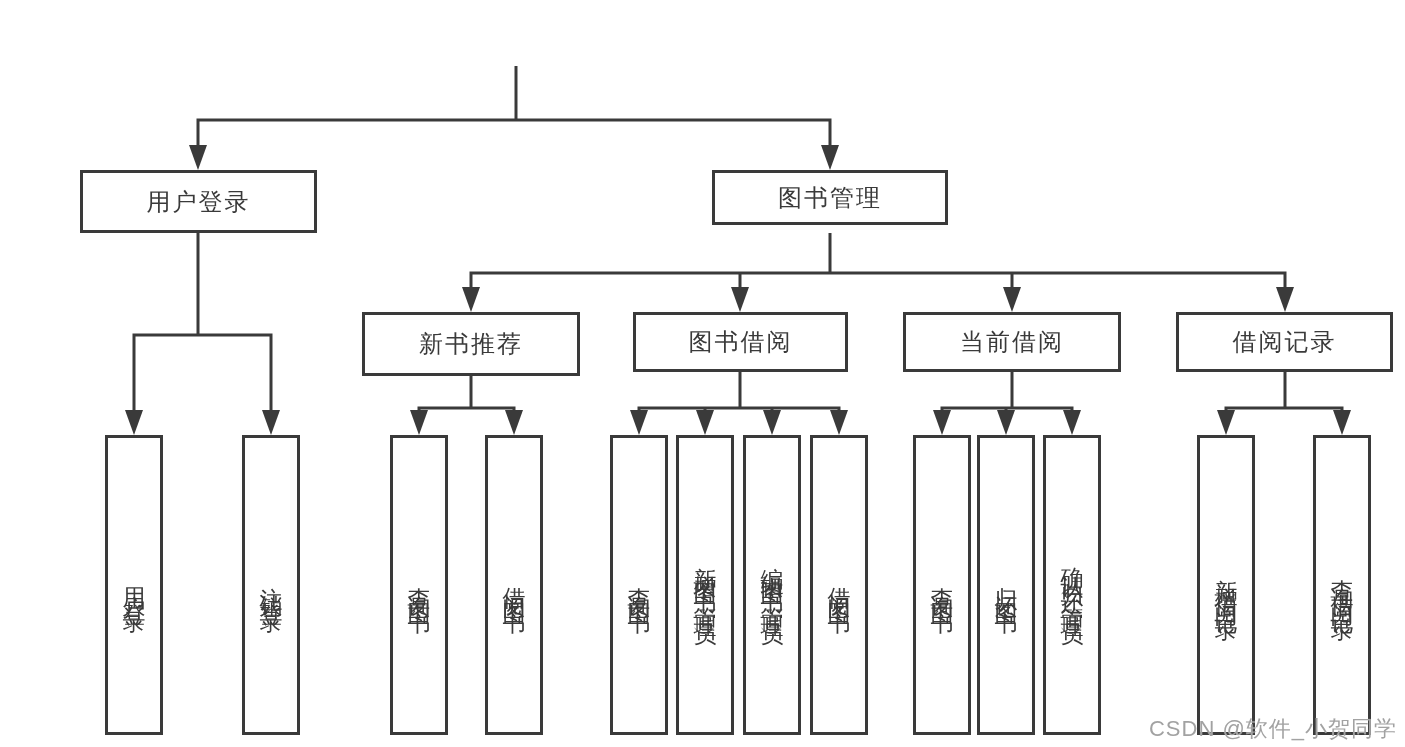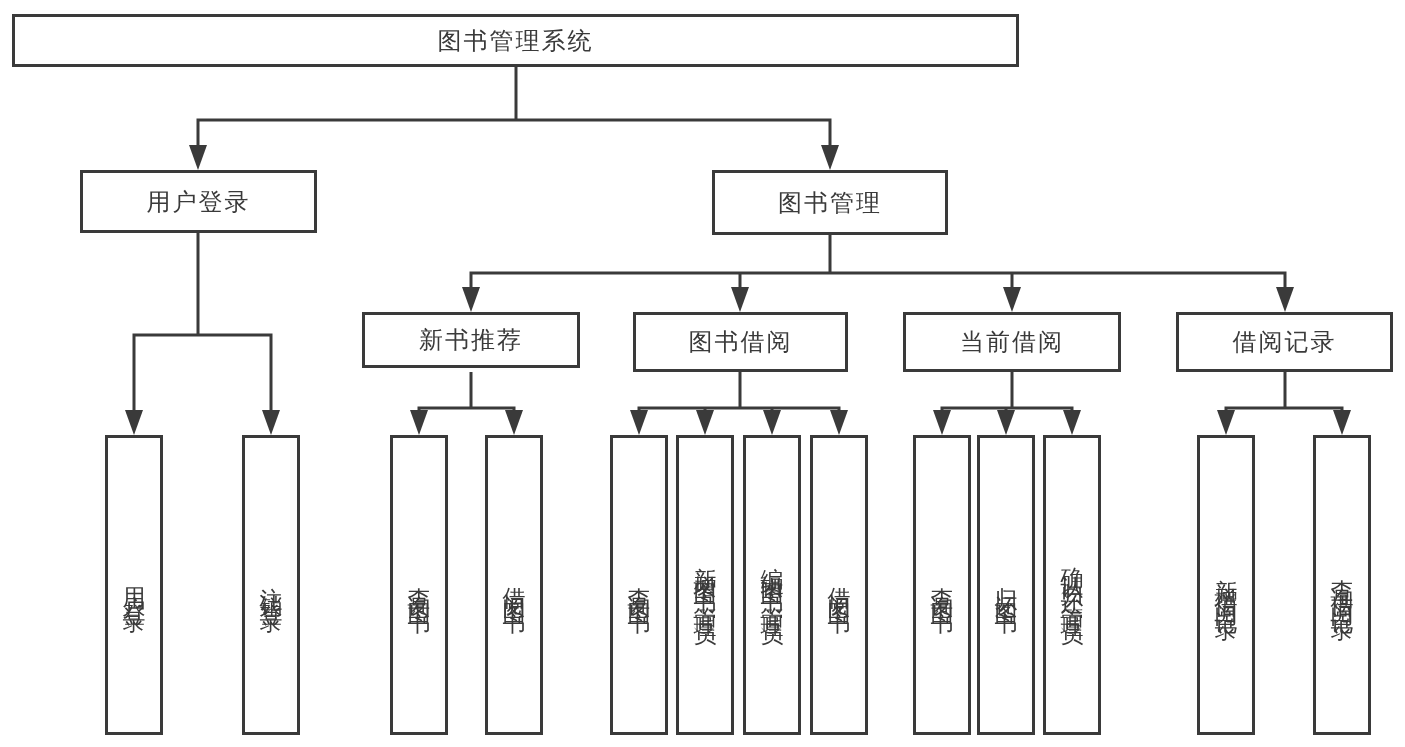--- a/index.html
+++ b/index.html
@@ -77,32 +77,29 @@
     <polygon points="696,410 714,410 705,435" fill="currentColor"></polygon>
     <polygon points="763,410 781,410 772,435" fill="currentColor"></polygon>
     <polygon points="830,410 848,410 839,435" fill="currentColor"></polygon>
     <polygon points="933,410 951,410 942,435" fill="currentColor"></polygon>
     <polygon points="997,410 1015,410 1006,435" fill="currentColor"></polygon>
     <polygon points="1063,410 1081,410 1072,435" fill="currentColor"></polygon>
     <polygon points="1217,410 1235,410 1226,435" fill="currentColor"></polygon>
     <polygon points="1333,410 1351,410 1342,435" fill="currentColor"></polygon>
   </svg>
 
-  <div class="node h" style="left:12px;top:14px;width:1007px;height:53px;">
-    <span class="lbl">图书管理系统</span>
-  </div>
 
   <div class="node h" style="left:80px;top:170px;width:237px;height:63px;">
     <span class="lbl">用户登录</span>
   </div>
-  <div class="node h" style="left:712px;top:170px;width:236px;height:65px;">
+  <div class="node h" style="left:712px;top:170px;width:236px;height:55px;">
     <span class="lbl">图书管理</span>
   </div>
 
-  <div class="node h" style="left:362px;top:312px;width:218px;height:56px;">
+  <div class="node h" style="left:362px;top:312px;width:218px;height:64px;">
     <span class="lbl">新书推荐</span>
   </div>
   <div class="node h" style="left:903px;top:312px;width:218px;height:60px;">
     <span class="lbl">当前借阅</span>
   </div>
   <div class="node h" style="left:633px;top:312px;width:215px;height:60px;">
     <span class="lbl">图书借阅</span>
   </div>
   <div class="node h" style="left:1176px;top:312px;width:217px;height:60px;">
     <span class="lbl">借阅记录</span>
@@ -145,13 +142,14 @@
     <span class="lbl">确认归还（管理员）</span>
   </div>
 
   <div class="node v" style="left:1197px;top:435px;width:58px;height:300px;">
     <span class="lbl">新增借阅记录</span>
   </div>
   <div class="node v" style="left:1313px;top:435px;width:58px;height:300px;">
     <span class="lbl">查询借阅记录</span>
   </div>
 
+  <div class="watermark">CSDN @软件_小贺同学</div>
 </div>
 
 </body></html>

